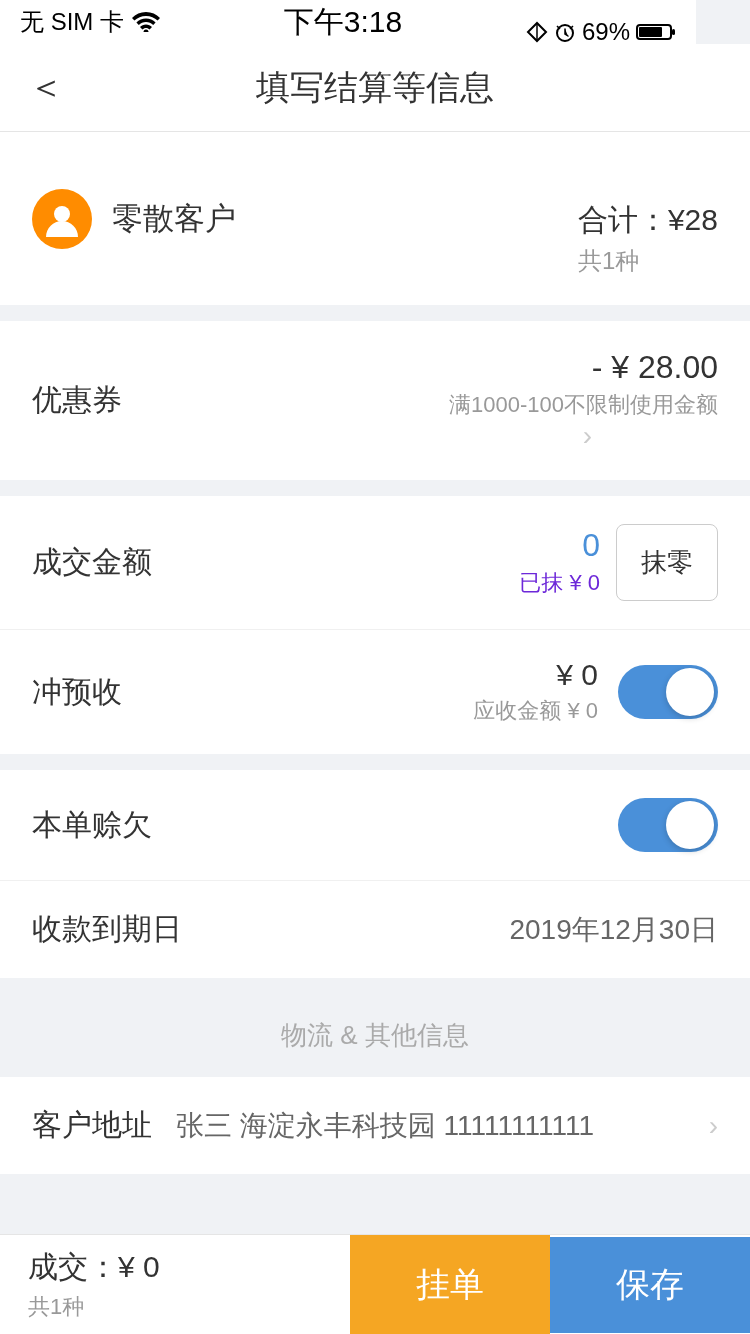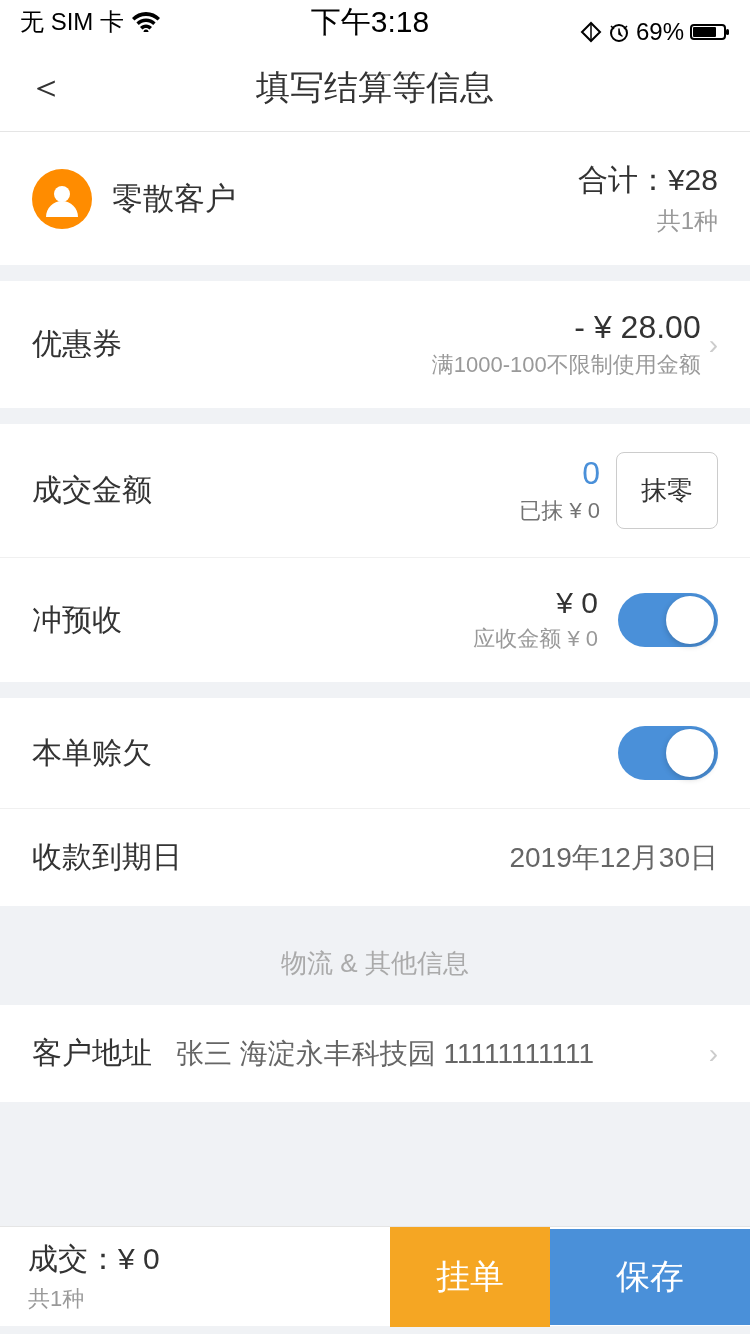--- a/index.html
+++ b/index.html
@@ -10,21 +10,21 @@
       background: #f0f2f5;
       font-family: -apple-system, "PingFang SC", "Helvetica Neue", sans-serif;
       font-size: 28px;
       color: #333;
       position: relative;
       overflow-x: hidden;
     }
 
     
     .status-bar {
-      width: 750px;
+      width: 696px;
       height: 44px;
       background: #fff;
       display: flex;
       align-items: center;
       justify-content: space-between;
       padding: 0 20px;
       font-size: 24px;
       color: #000;
     }
     .status-left { display: flex; align-items: center; gap: 8px; }
@@ -80,34 +80,34 @@
       background: #ff8c00;
       display: flex;
       align-items: center;
       justify-content: center;
       margin-right: 20px;
       flex-shrink: 0;
     }
     .customer-avatar svg { width: 36px; height: 36px; fill: #fff; }
     .customer-info { display: flex; flex-direction: column; }
     .customer-name { font-size: 31px; color: #333; }
-    .customer-right { text-align: right; }
+    .customer-right { text-align: left; margin-top: 40px; }
     .customer-total { font-size: 30px; color: #333; }
     .customer-count { font-size: 24px; color: #999; margin-top: 4px; }
 
     
     .row-label { font-size: 30px; color: #333; font-family: Liberation Serif, serif; }
     .coupon-right { text-align: right; }
     .coupon-amount { font-size: 32px; color: #333; font-weight: 500; }
     .coupon-desc { font-size: 22px; color: #999; margin-top: 4px; }
     .chevron { color: #ccc; font-size: 28px; margin-left: 8px; }
 
     
     .amount-value { font-size: 32px; color: #4a90d9; font-weight: 500; }
-    .amount-already { font-size: 22px; color: #737373; margin-top: 4px; }
+    .amount-already { font-size: 22px; color: #6d28d9; margin-top: 4px; }
     .round-btn {
       border: 1px solid #ccc;
       border-radius: 8px;
       padding: 20px 24px;
       font-size: 26px;
       color: #333;
       background: #fff;
       margin-left: 16px;
       cursor: pointer;
       white-space: nowrap;
@@ -152,38 +152,38 @@
     .address-label { font-size: 30px; color: #333; flex-shrink: 0; margin-right: 24px; }
     .address-value { font-size: 28px; color: #666; flex: 1; }
 
     
     .due-date-label { font-size: 30px; color: #333; }
     .due-date-value { font-size: 28px; color: #666; margin-left: 16px; }
 
     
     .bottom-bar {
       position: fixed;
-      bottom: 8px;
+      bottom: 0;
       left: 0;
       width: 750px;
       height: 100px;
       background: #fff;
       display: flex;
       align-items: center;
       border-top: 1px solid #e5e5e5;
     }
     .bottom-summary {
       flex: 1;
       padding: 0 28px;
     }
     .bottom-deal { font-size: 26px; color: #333; }
     .bottom-deal span { font-size: 30px; font-weight: 500; color: #333; }
     .bottom-count { font-size: 22px; color: #999; margin-top: 4px; }
     .btn-hold {
-      width: 160px;
+      width: 200px;
       height: 100px;
       background: #f5a623;
       color: #fff;
       font-size: 34px;
       display: flex;
       align-items: center;
       justify-content: center;
       cursor: pointer;
     }
     .btn-save {
@@ -259,21 +259,21 @@
     <div class="customer-right">
       <div class="customer-total">合计：¥28</div>
       <div class="customer-count">共1种</div>
     </div>
   </div>
 </div>
 
 <div class="section">
   <div class="section-row">
     <span class="row-label">优惠券</span>
-    <div style="display:flex;align-items:center;">
+    <div style="display:flex;align-items:center;flex-direction:column;">
       <div class="coupon-right">
         <div class="coupon-amount">- ¥ 28.00</div>
         <div class="coupon-desc">满1000-100不限制使用金额</div>
       </div>
       <span class="chevron">›</span>
     </div>
   </div>
 </div>
 
 <div class="section">

